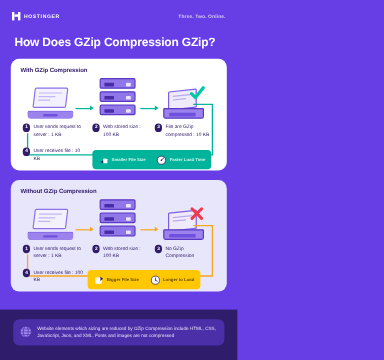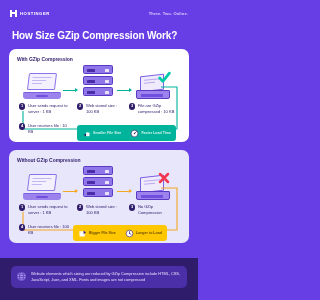--- a/index.html
+++ b/index.html
@@ -213,21 +213,21 @@
     <span class="brand-mark">
       <span></span>
         <span></span>
         <span></span>
     </span>
     <span class="brand-name">HOSTINGER</span>
   </div>
   <div class="tagline">Three. Two. Online.</div>
 </div>
 
-<div class="title">How Size GZip Compression Work?</div>
+<div class="title">How Does GZip Compression GZip?</div>
 
 <div class="card with">
   <div class="card-label">With GZip Compression</div>
 
   <div class="diagram">
     <div class="node n1">
       <div class="laptop">
         <div class="screen">
             <i></i>
             <i></i>

